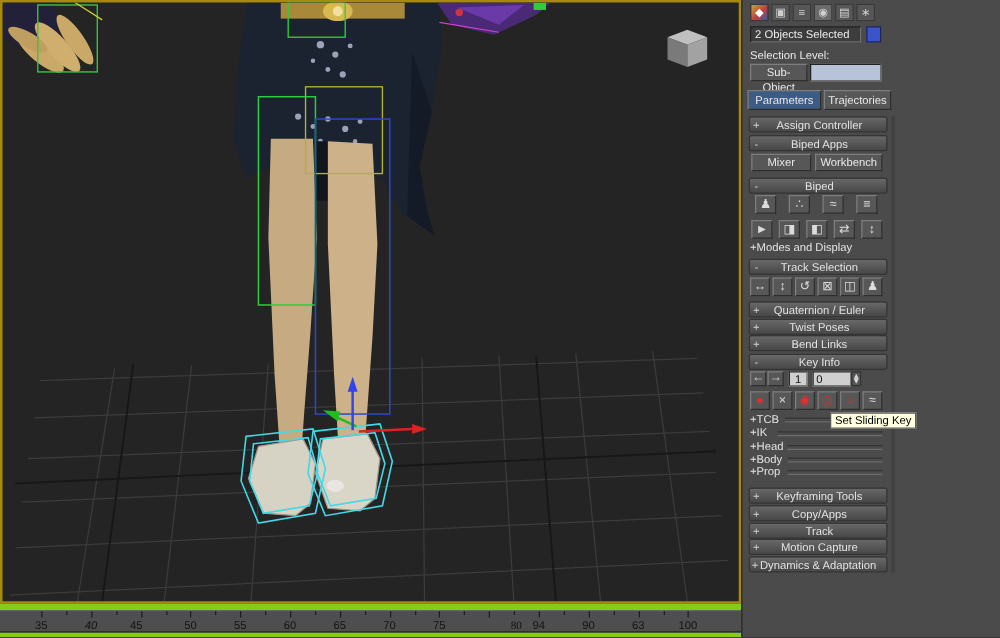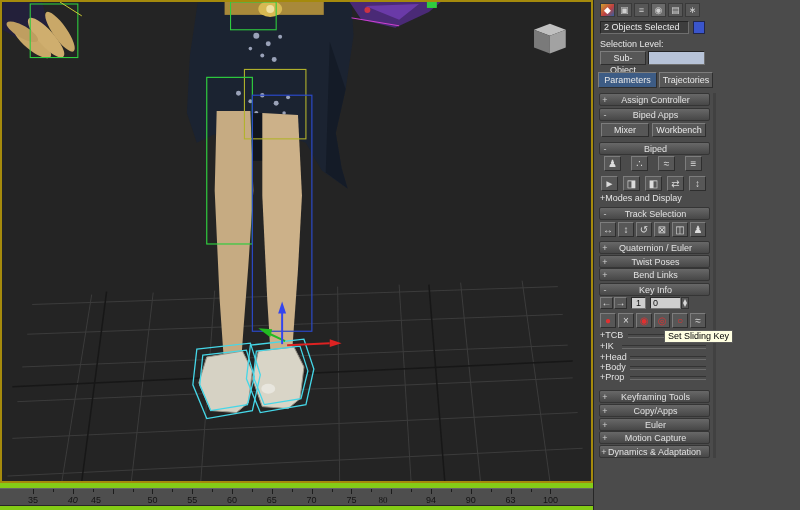--- a/index.html
+++ b/index.html
@@ -147,42 +147,42 @@
   </div>
 
   <div class="timeline">
     <div class="ruler">
         <span class="ticklabel" style="left: 33px;">35</span>
         <span class="tick" style="left: 33px; height: 5px;"></span>
         <span class="tick" style="left: 52.9px; height: 3px;"></span>
         <span class="ticklabel" style="left: 72.8px; font-style: italic;">40</span>
         <span class="tick" style="left: 72.8px; height: 5px;"></span>
         <span class="tick" style="left: 92.7px; height: 3px;"></span>
-        <span class="ticklabel" style="left: 96px; text-align: center;">45</span>
+        <span class="ticklabel" style="left: 109px; text-align: center;">45</span>
         <span class="tick" style="left: 112.6px; height: 5px;"></span>
         <span class="tick" style="left: 132.5px; height: 3px;"></span>
         <span class="ticklabel" style="left: 152.4px;">50</span>
         <span class="tick" style="left: 152.4px; height: 5px;"></span>
         <span class="tick" style="left: 172.3px; height: 3px;"></span>
         <span class="ticklabel" style="left: 192.2px;">55</span>
         <span class="tick" style="left: 192.2px; height: 5px;"></span>
         <span class="tick" style="left: 212.1px; height: 3px;"></span>
         <span class="ticklabel" style="left: 232px;">60</span>
         <span class="tick" style="left: 232px; height: 5px;"></span>
         <span class="tick" style="left: 251.9px; height: 3px;"></span>
         <span class="ticklabel" style="left: 271.8px;">65</span>
         <span class="tick" style="left: 271.8px; height: 5px;"></span>
         <span class="tick" style="left: 291.7px; height: 3px;"></span>
         <span class="ticklabel" style="left: 311.6px;">70</span>
         <span class="tick" style="left: 311.6px; height: 5px;"></span>
         <span class="tick" style="left: 331.5px; height: 3px;"></span>
         <span class="ticklabel" style="left: 351.4px;">75</span>
         <span class="tick" style="left: 351.4px; height: 5px;"></span>
         <span class="tick" style="left: 371.3px; height: 3px;"></span>
-        <span class="ticklabel" style="left: 383px; font-family: Liberation Serif, serif;">80</span>
+        <span class="ticklabel" style="left: 413px; font-family: Liberation Serif, serif;">80</span>
         <span class="tick" style="left: 391.2px; height: 5px;"></span>
         <span class="tick" style="left: 411.1px; height: 3px;"></span>
         <span class="ticklabel" style="left: 431px;">94</span>
         <span class="tick" style="left: 431px; height: 5px;"></span>
         <span class="tick" style="left: 450.9px; height: 3px;"></span>
         <span class="ticklabel" style="left: 470.8px;">90</span>
         <span class="tick" style="left: 470.8px; height: 5px;"></span>
         <span class="tick" style="left: 490.7px; height: 3px;"></span>
         <span class="ticklabel" style="left: 510.6px;">63</span>
         <span class="tick" style="left: 510.6px; height: 5px;"></span>
@@ -297,21 +297,21 @@
     <div class="rollout" style="top:390px">
         <span class="sign">+</span>
         <span class="rlabel">Keyframing Tools</span>
       </div>
     <div class="rollout" style="top:404px">
         <span class="sign">+</span>
         <span class="rlabel">Copy/Apps</span>
       </div>
     <div class="rollout" style="top:418px">
         <span class="sign">+</span>
-        <span class="rlabel">Euler</span>
+        <span class="rlabel">Track</span>
       </div>
     <div class="rollout" style="top:431px">
         <span class="sign">+</span>
         <span class="rlabel">Motion Capture</span>
       </div>
     <div class="rollout" style="top:445px">
         <span class="sign">+</span>
         <span class="rlabel">Dynamics &amp; Adaptation</span>
       </div>
 

